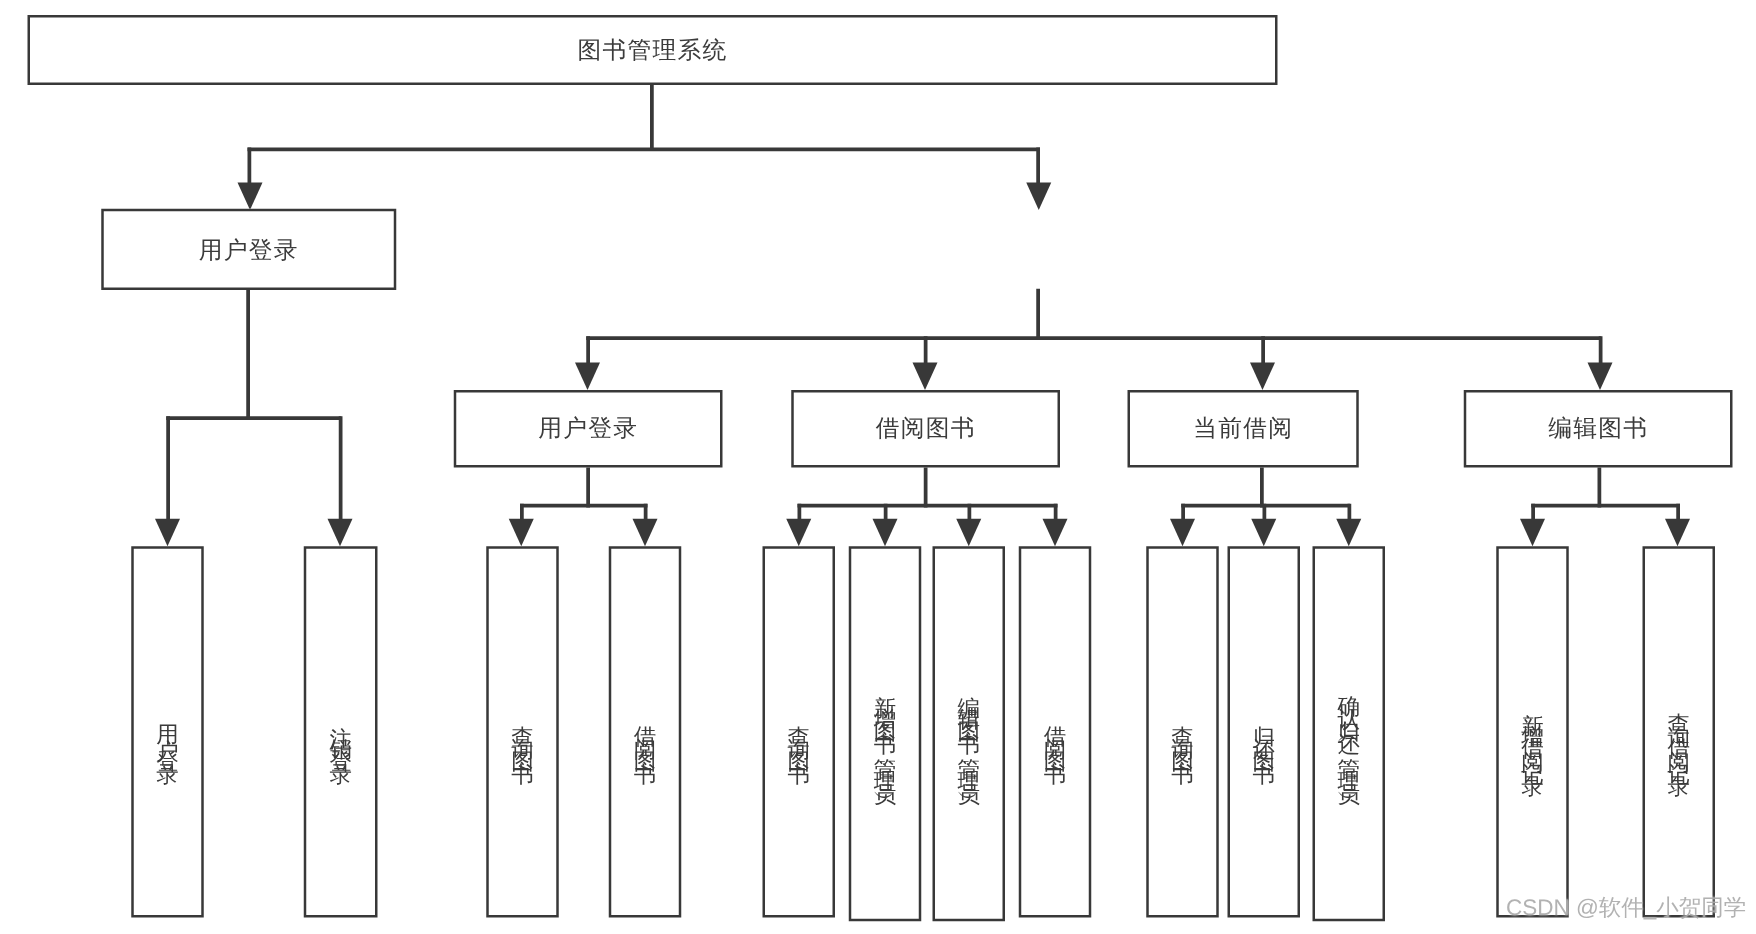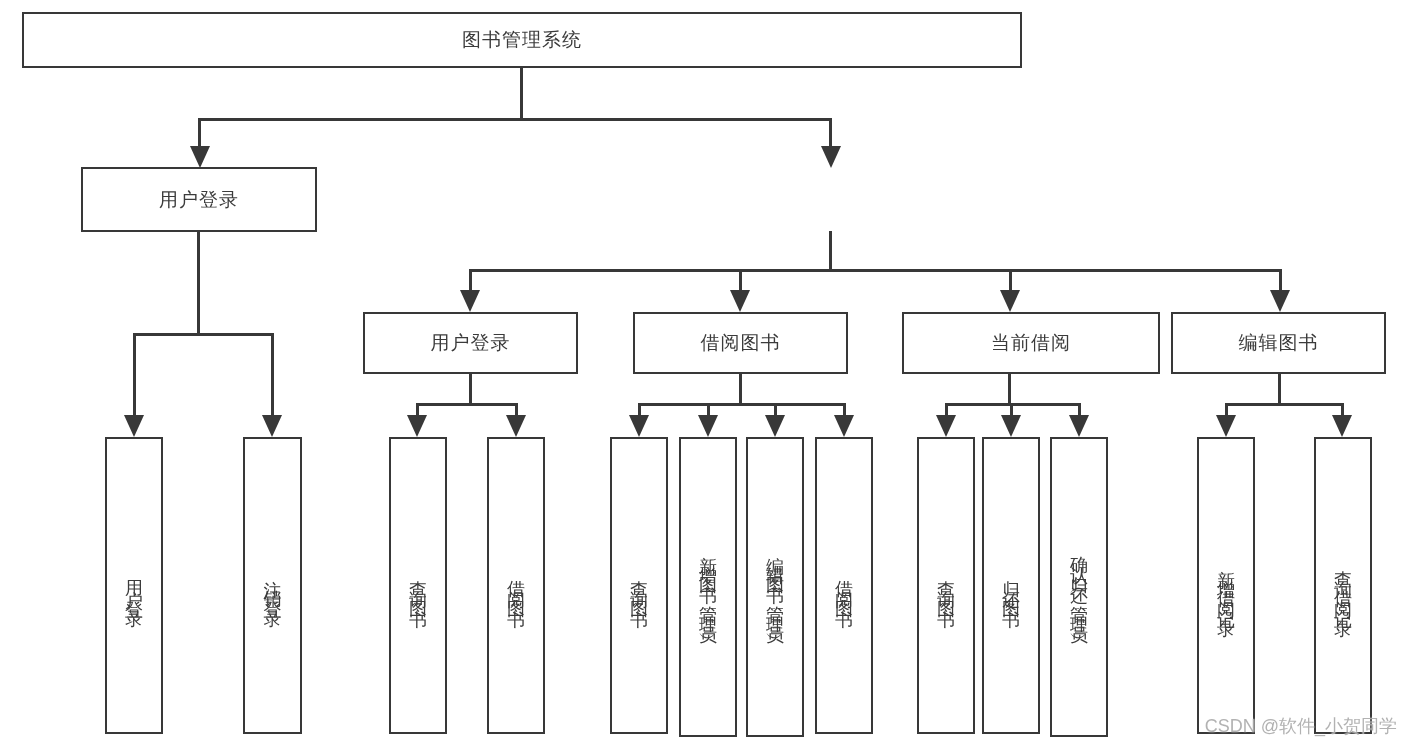--- a/index.html
+++ b/index.html
@@ -120,21 +120,21 @@
   <div class="box hbox" style="left:81px;top:167px;width:236px;height:65px">
     <span>用户登录</span>
   </div>
 
   <div class="box hbox" style="left:363px;top:312px;width:215px;height:62px">
     <span>用户登录</span>
   </div>
   <div class="box hbox" style="left:633px;top:312px;width:215px;height:62px">
     <span>借阅图书</span>
   </div>
-  <div class="box hbox" style="left:902px;top:312px;width:258px;height:62px">
+  <div class="box hbox" style="left:902px;top:312px;width:185px;height:62px">
     <span>当前借阅</span>
   </div>
   <div class="box hbox" style="left:1171px;top:312px;width:215px;height:62px">
     <span>编辑图书</span>
   </div>
 
   <div class="box vbox" style="left:105px;top:437px;width:58px;height:297px">
     <span>用户登录</span>
   </div>
   <div class="box vbox" style="left:243px;top:437px;width:59px;height:297px">

